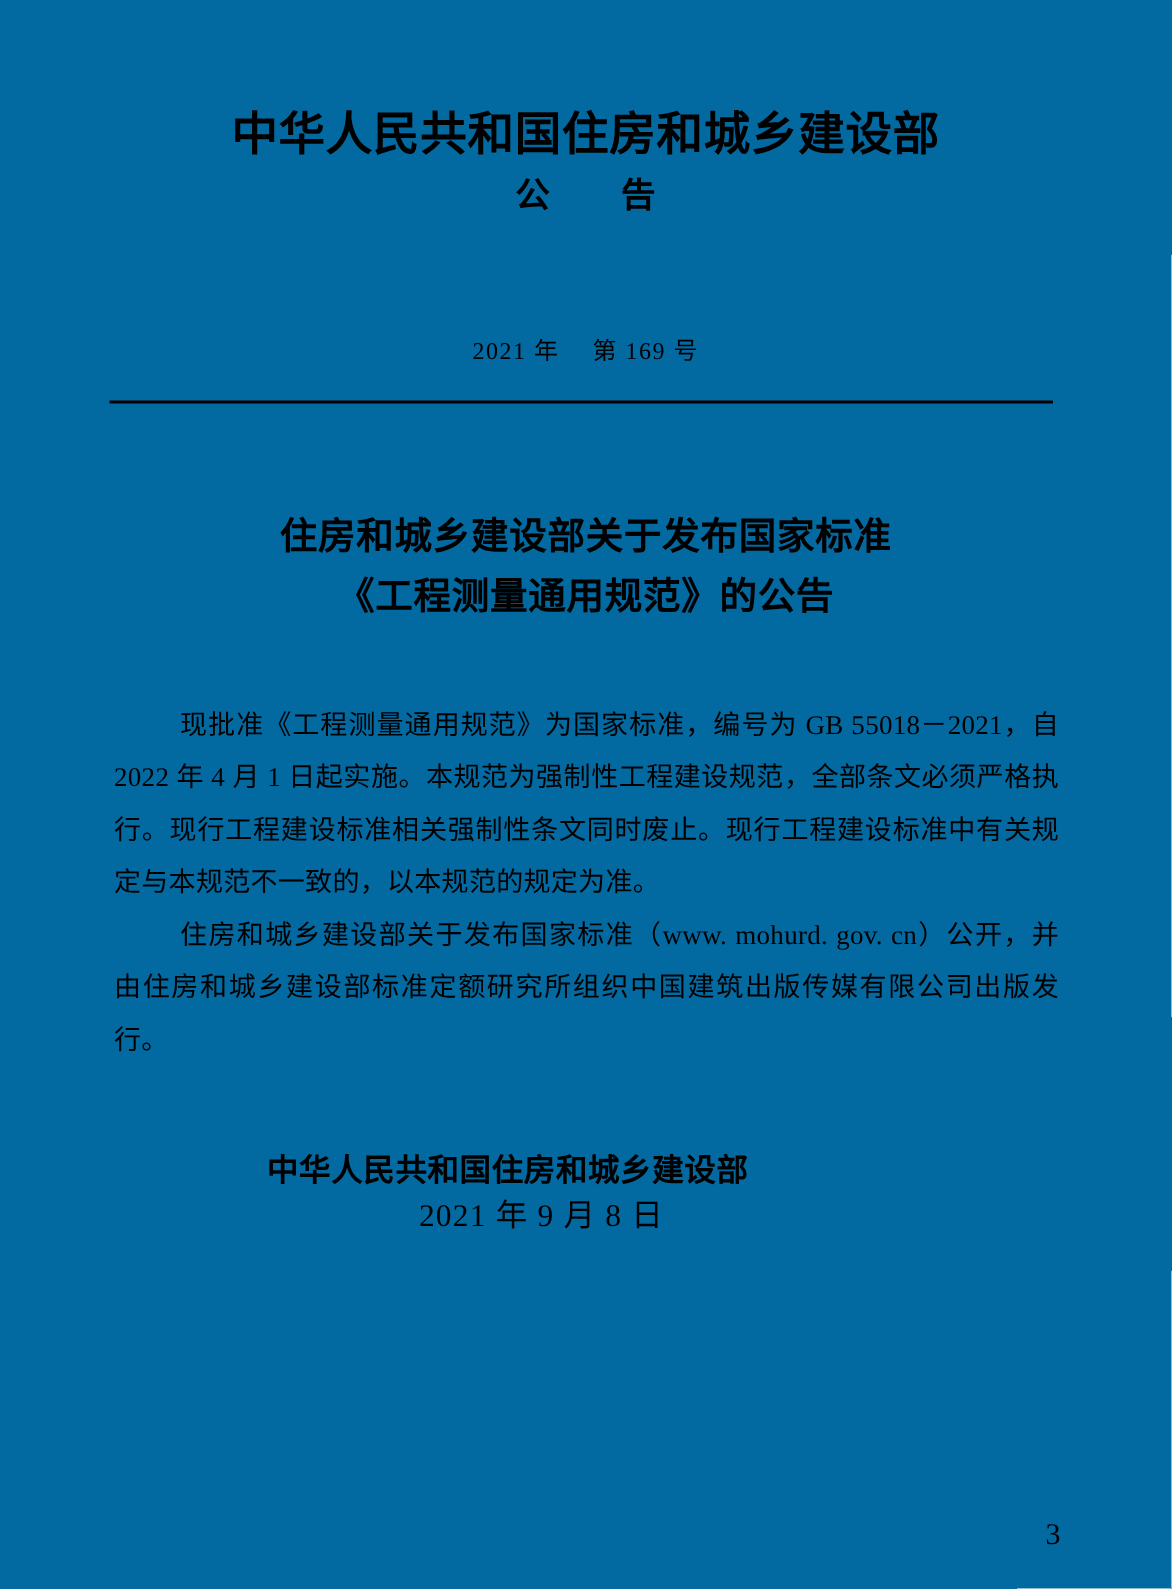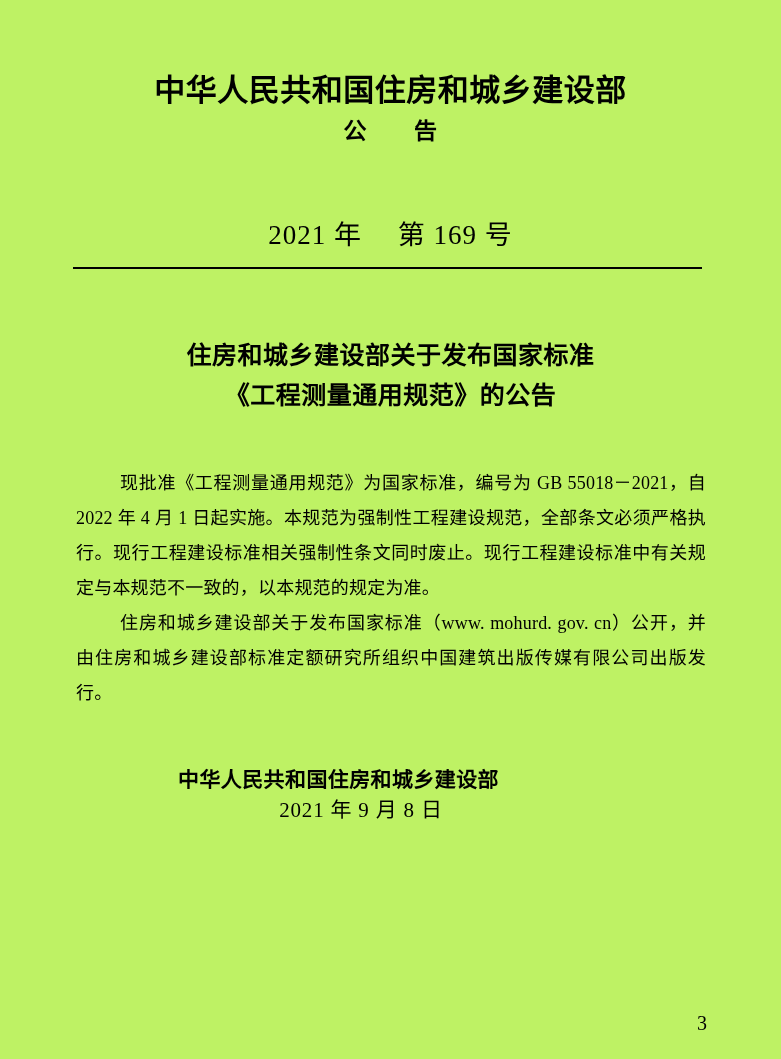--- a/index.html
+++ b/index.html
@@ -13,21 +13,21 @@
     font-family: "Liberation Serif", "DejaVu Serif", serif;
     color: #000000;
     -webkit-font-smoothing: antialiased;
   }
 
   .page {
     position: relative;
     width: 781px;
     height: 1059px;
     margin: 0 auto;
-    background: #bef264;
+    background: #0369a1;
     overflow: hidden;
   }
 
   
   .masthead {
     position: absolute;
     left: 0;
     top: 70px;
     width: 781px;
     text-align: center;
@@ -52,21 +52,21 @@
   }
 
   
   .issue-line {
     position: absolute;
     left: 0;
     top: 220px;
     width: 781px;
     text-align: center;
     font-family: "Liberation Serif", "DejaVu Serif", serif;
-    font-size: 27px;
+    font-size: 16px;
     line-height: 30px;
     letter-spacing: 1px;
     white-space: pre;
   }
 
   
   .divider {
     position: absolute;
     left: 73px;
     top: 267px;
@@ -78,21 +78,21 @@
   
   .doc-title {
     position: absolute;
     left: 0;
     top: 338px;
     width: 781px;
     text-align: center;
   }
 
   .doc-title-line {
-    font-family: Liberation Mono, monospace;
+    font-family: Liberation Sans, sans-serif;
     font-weight: bold;
     font-size: 25px;
     line-height: 40px;
     letter-spacing: 0.5px;
     white-space: nowrap;
   }
 
   
   .body-block {
     position: absolute;

